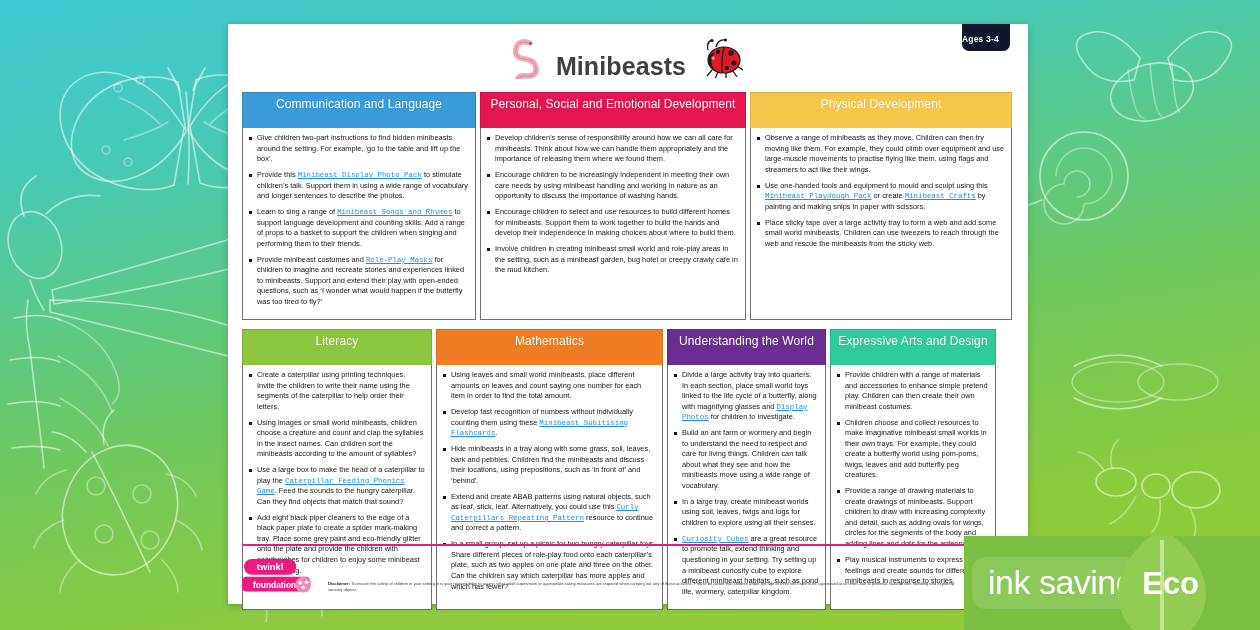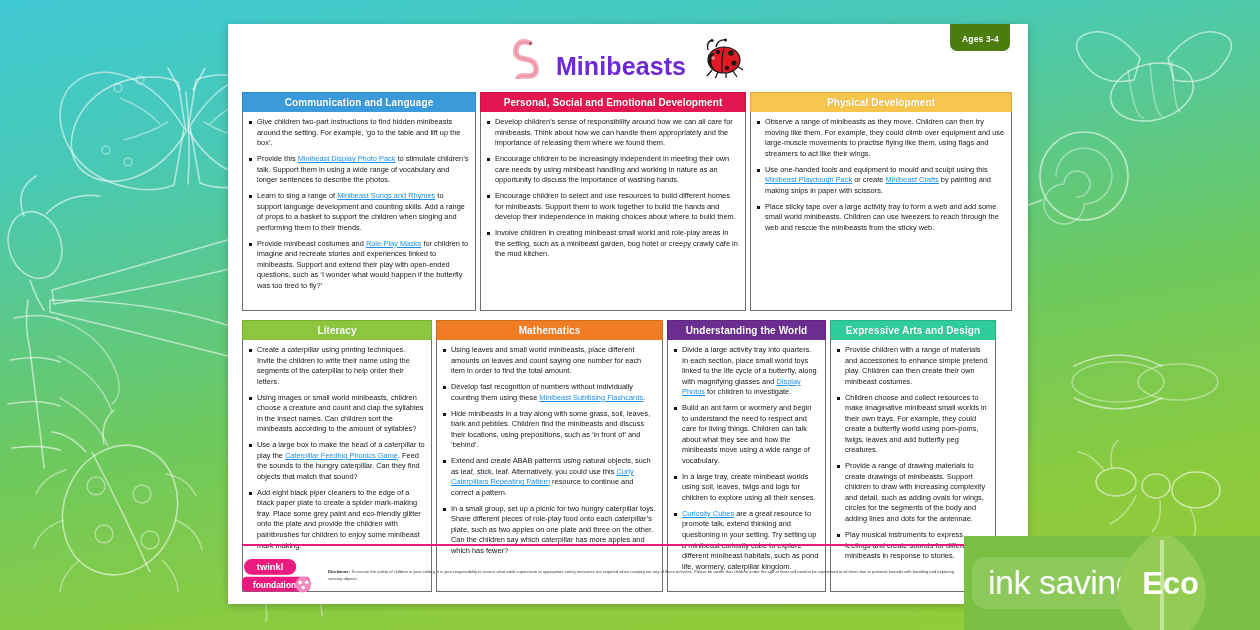--- a/index.html
+++ b/index.html
@@ -28,80 +28,80 @@
   }
 
   
   .header {
     position: relative;
     height: 68px;
     display: flex; align-items: center; justify-content: center;
     gap: 16px;
   }
   .title {
-    color: #6d28d9;
+    color: #404040;
     font-size: 25px;
     font-weight: bold;
     letter-spacing: .1px;
     margin-top: 16px;
   }
   .ages-badge {
     position: absolute; right: 18px; top: 0;
-    background: #4d7c0f;
+    background: #0f172a;
     color: #ffffff;
     font-size: 8.5px; font-weight: bold;
-    padding: 10px 11px 7px 12px;
+    padding: 10px 11px 7px 0;
     border-radius: 0 0 7px 7px;
     letter-spacing: .2px;
   }
   .worm-ico, .ladybird-ico { display: block; }
 
   
   .grid-wrap { padding: 0 14px; }
   .row { display: flex; gap: 4px; }
   .row.top { margin-bottom: 9px; }
   .col { display: flex; flex-direction: column; }
 
   .col-head {
     color: #ffffff;
-    font-size: 10px;
-    font-weight: bold;
+    font-size: 12px;
+    font-weight: normal;
     text-align: center;
-    padding: 4px 2px 4px 2px;
+    padding: 4px 2px 17px 2px;
     letter-spacing: .1px;
     border: 1px solid rgba(0,0,0,.12);
     border-bottom: none;
     text-shadow: 0 0 1px rgba(0,0,0,.18);
   }
   .col-body {
     border: 1.4px solid #6f6f6f;
     border-top: none;
     background: #fff;
     flex: 1;
-    padding: 5px 6px 19px 5px;
+    padding: 5px 6px 12px 5px;
   }
   ul.items { list-style: none; }
   ul.items li {
     position: relative;
     font-size: 7.4px;
     line-height: 1.42;
     color: #151515;
     padding-left: 9px;
     margin-bottom: 5.5px;
     text-align: left;
   }
   ul.items li:last-child { margin-bottom: 0; }
   ul.items li::before {
     content: "";
     position: absolute;
     left: 1px; top: 4px;
     width: 3px; height: 3px;
     background: #151515;
   }
-  .lk { color: #1b8ee8; text-decoration: underline; }
+  .lk { color: #1b8ee8; text-decoration: underline; font-family: Liberation Mono, monospace; }
 
   
   .h-blue    { background: #3b9ad9; }
   .h-crimson { background: #e4164f; }
   .h-gold    { background: #f5c council; }
   .h-gold    { background: #f5c64b; }
   .h-green   { background: #8cc63f; }
   .h-orange  { background: #f07d23; }
   .h-purple  { background: #6b2d8f; }
   .h-teal    { background: #2ecc9b; }
@@ -117,21 +117,21 @@
   .bot .c4 { width: 166px; }
   .bot .col-body { height: 216px; }
   .top .col-body { height: 170px; }
 
   
   .footer {
     position: absolute;
     left: 14px; right: 14px; bottom: 10px;
     border-top: 2px solid #ec1a7f;
     padding-top: 9px;
-    display: flex; align-items: center; gap: 12px;
+    display: flex; align-items: flex-end; gap: 12px;
   }
   .twinkl-logo { width: 74px; flex: none; padding-top: 2px; }
   .disclaimer {
     flex: 1;
     font-size: 4.1px;
     line-height: 1.62;
     color: #3a3a3a;
     padding-top: 3px;
   }
   .disclaimer b { color: #1a1a1a; }

